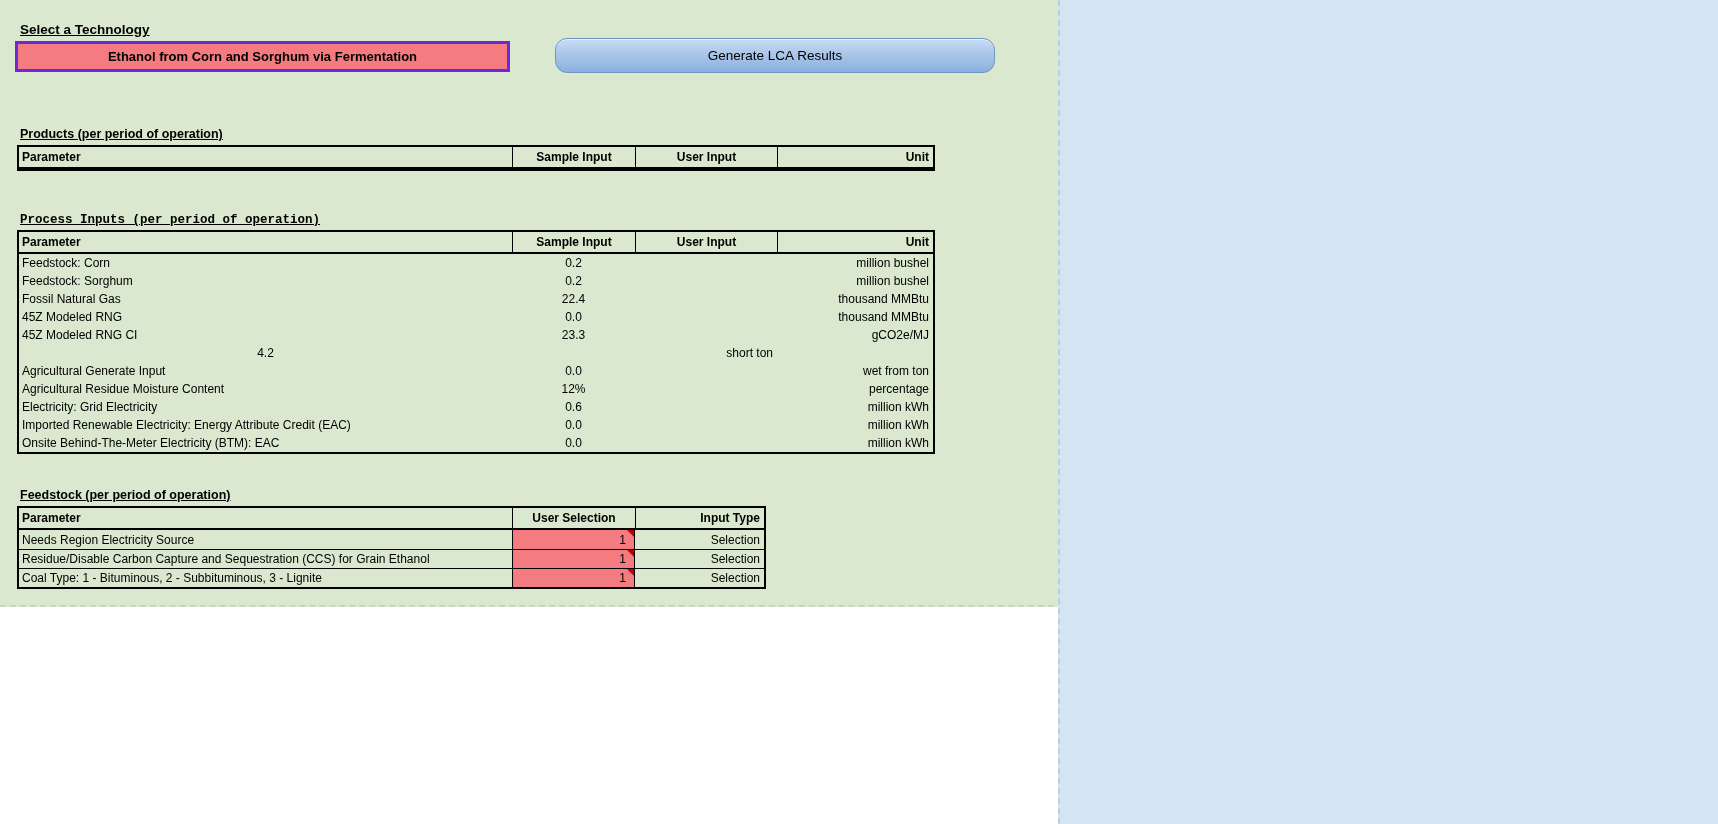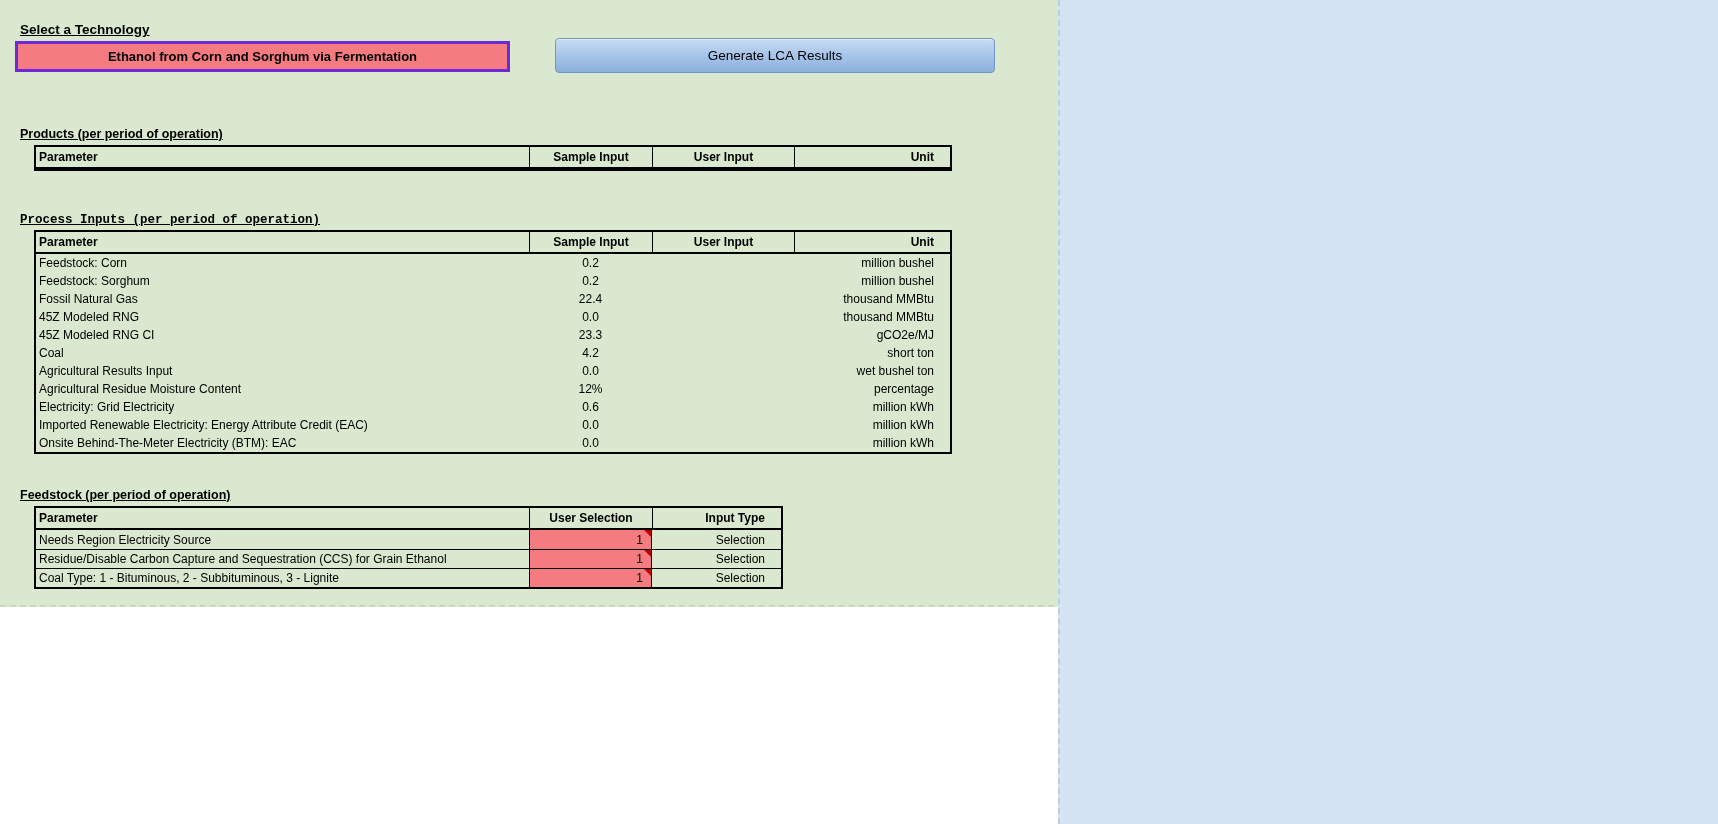--- a/index.html
+++ b/index.html
@@ -14,37 +14,37 @@
 
   .sec-title { position:absolute; font-size:12.5px; font-weight:bold; text-decoration:underline; white-space:nowrap; }
 
   .tech-label { position:absolute; left:20px; top:22px; font-size:13.5px; font-weight:bold; text-decoration:underline; }
   .tech-cell  { position:absolute; left:15px; top:41px; width:495px; height:31px; background:#f47c81;
                 border:3px solid #6d28d9; display:flex; align-items:center; justify-content:center;
                 font-size:13px; font-weight:bold; cursor:pointer; }
 
   .xl-btn { position:absolute; display:flex; align-items:center; justify-content:center;
             background:linear-gradient(180deg,#c9dbf3 0%,#a8c5e9 48%,#8bb0dd 100%);
-            border:1px solid #6d96c4; border-radius:4px; font-size:13.5px; color:#000;
+            border:1px solid #6d96c4; border-radius:12px; font-size:13.5px; color:#000;
             font-family:"Liberation Sans", sans-serif; cursor:pointer;
             box-shadow: inset 0 1px 0 rgba(255,255,255,.6); }
   .btn-generate { left:555px; top:38px; width:440px; height:35px; }
 
   
-  .sheet-table { position:absolute; border:2px solid #000; background:transparent;margin-left:17px; }
+  .sheet-table { position:absolute; border:2px solid #000; background:transparent; }
   .sheet-table .hrow { display:grid; font-weight:bold; border-bottom:2px solid #000; }
   .sheet-table .drow { display:grid; }
   .t-main .hrow, .t-main .drow { grid-template-columns:493px 123px 142px 1fr; }
   .t-sel  .hrow, .t-sel  .drow { grid-template-columns:493px 123px 1fr; }
   .t-main .hrow { height:22px; } .t-main .drow { height:18px; }
   .t-sel  .hrow { height:22px; } .t-sel  .drow { height:19px; }
   .cell { font-size:12px; display:flex; align-items:center; overflow:hidden; white-space:nowrap; }
   .a-l { justify-content:flex-start; padding-left:3px; }
   .a-c { justify-content:center; }
-  .a-r { justify-content:flex-end; padding-right:16px; }
+  .a-r { justify-content:flex-end; padding-right:4px; }
   .hrow .cell + .cell { border-left:1px solid #000; }
   .t-sel .drow + .drow { border-top:1px solid #000; }
   .t-sel .drow .c-sel { border-left:1px solid #000; border-right:1px solid #000; }
   .pink { position:relative; background:#f47c81; padding-right:8px; }
   .pink::after { content:""; position:absolute; top:0; right:0;
                  border-top:7px solid #c00000; border-left:7px solid transparent; }
 
   .tbl-products   { left:17px; top:145px; width:918px; }
   .tbl-process    { left:17px; top:230px; width:918px; }
   .tbl-selections { left:17px; top:506px; width:749px; }
@@ -106,30 +106,29 @@
           <div class="cell a-c"></div>
           <div class="cell a-r">thousand MMBtu</div>
         </div>
         <div class="drow">
           <div class="cell a-l">45Z Modeled RNG CI</div>
           <div class="cell a-c">23.3</div>
           <div class="cell a-c"></div>
           <div class="cell a-r">gCO2e/MJ</div>
         </div>
         <div class="drow">
-          <div class="cell a-l">Coal</div>
           <div class="cell a-c">4.2</div>
           <div class="cell a-c"></div>
           <div class="cell a-r">short ton</div>
         </div>
         <div class="drow">
-          <div class="cell a-l">Agricultural Results Input</div>
+          <div class="cell a-l">Agricultural Generate Input</div>
           <div class="cell a-c">0.0</div>
           <div class="cell a-c"></div>
-          <div class="cell a-r">wet bushel ton</div>
+          <div class="cell a-r">wet from ton</div>
         </div>
         <div class="drow">
           <div class="cell a-l">Agricultural Residue Moisture Content</div>
           <div class="cell a-c">12%</div>
           <div class="cell a-c"></div>
           <div class="cell a-r">percentage</div>
         </div>
         <div class="drow">
           <div class="cell a-l">Electricity: Grid Electricity</div>
           <div class="cell a-c">0.6</div>

